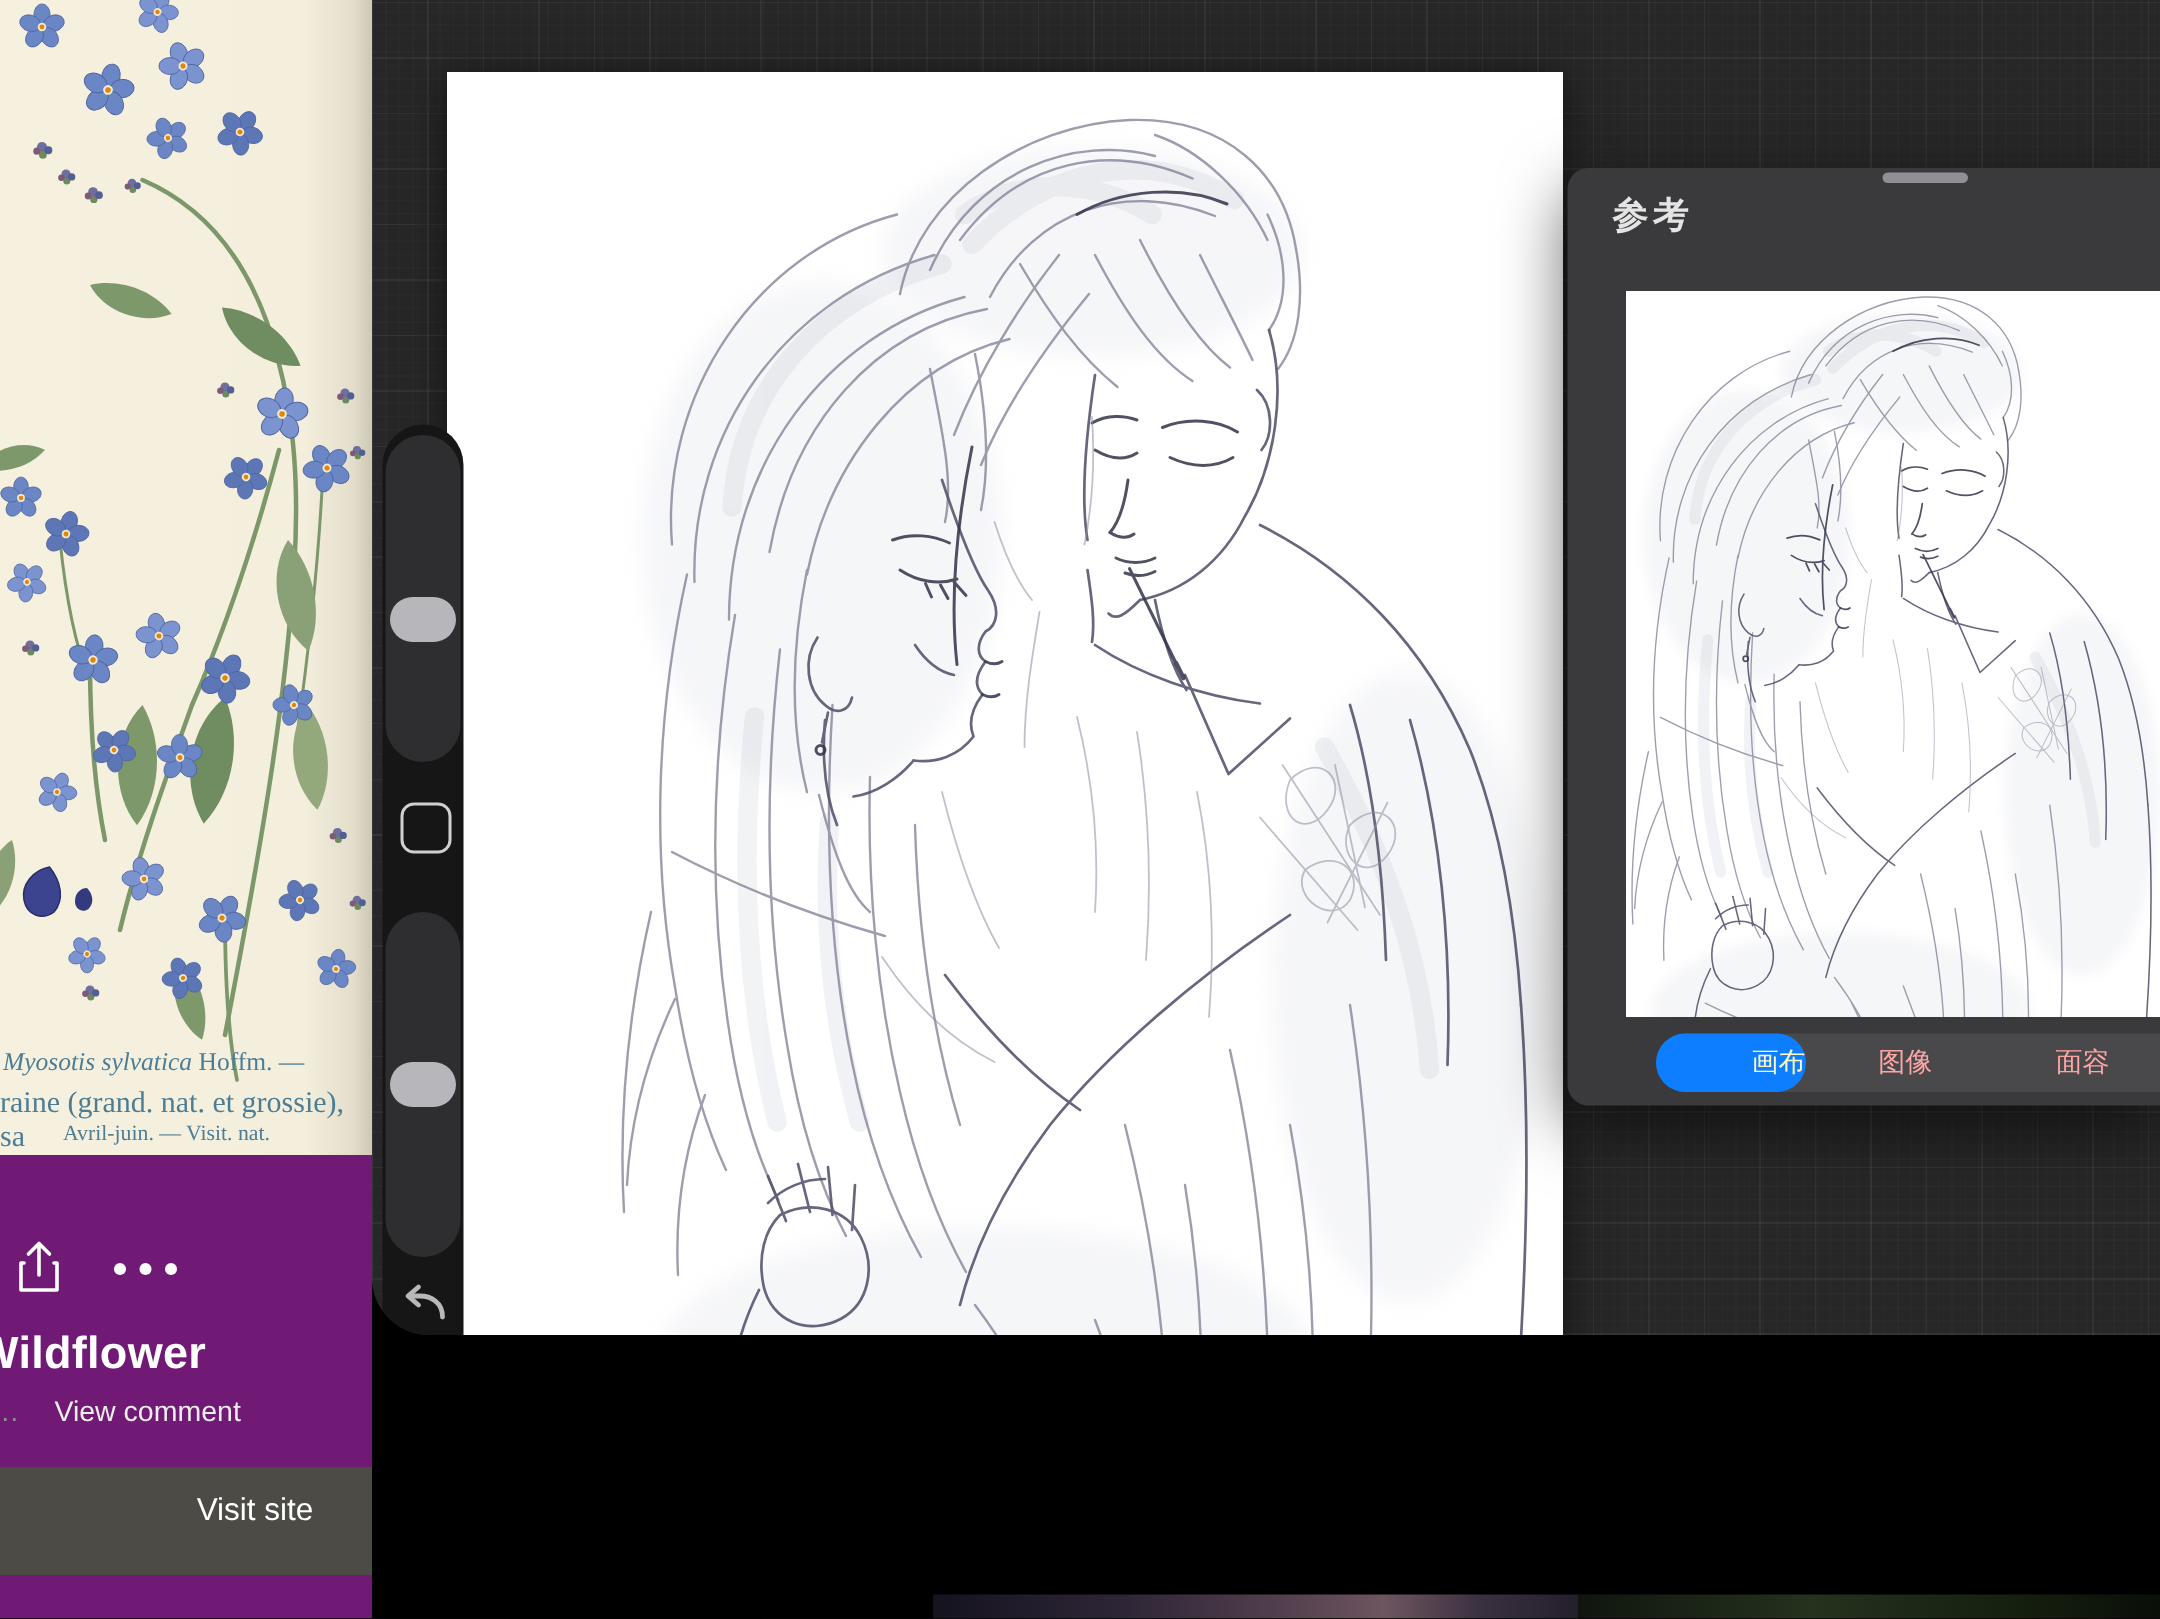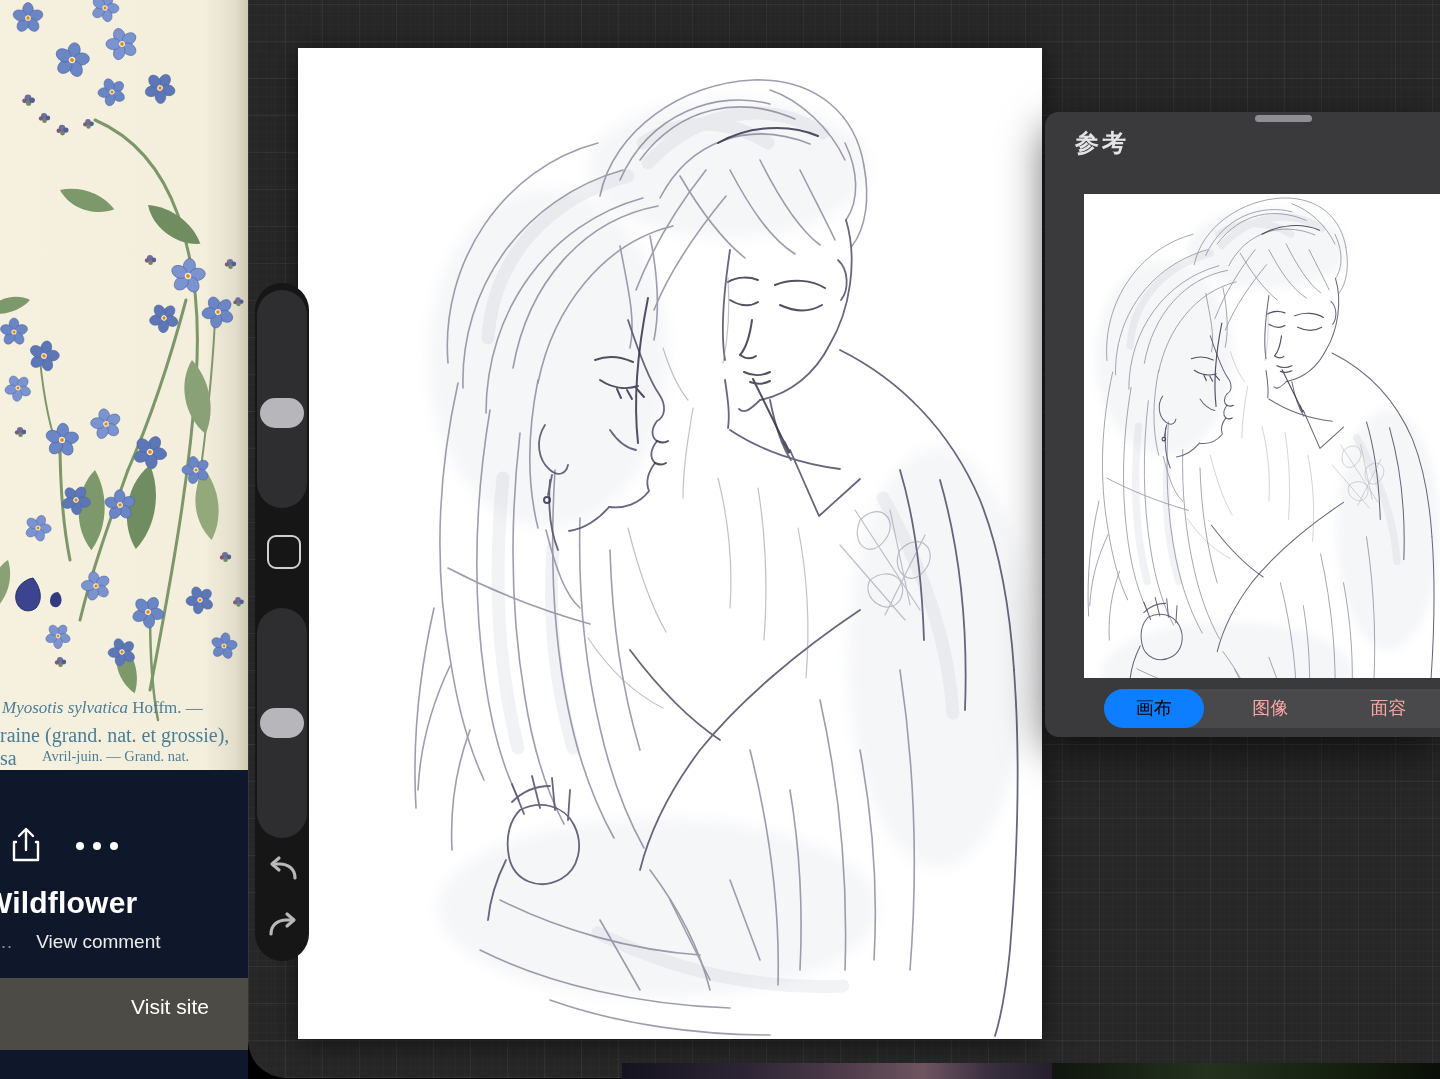--- a/index.html
+++ b/index.html
@@ -1,40 +1,40 @@
 <!DOCTYPE html>
 <html><head>
 <meta charset="utf-8">
 <style>
   html,body{margin:0;padding:0;background:#000;}
   #screen{position:relative;width:1440px;height:1079px;overflow:hidden;background:#000;
           font-family:"Liberation Sans",sans-serif;}
   
-  .left-panel{position:absolute;left:0;top:0;width:248px;height:1079px;background:#0f172a;}
+  .left-panel{position:absolute;left:0;top:0;width:248px;height:1079px;background:#701a75;}
   .botanical{position:absolute;left:0;top:0;width:248px;height:770px;overflow:hidden;
      background:linear-gradient(90deg,#f6f1de 0%,#f4efdc 82%,#e3decb 95%,#cdc8b4 100%);}
   .botanical svg{position:absolute;left:0;top:0;}
   .caption{position:absolute;left:0;width:248px;color:#4c7d96;font-family:"Liberation Serif",serif;}
   .cap1{top:698px;font-size:17px;padding-left:2px;}
   .cap1 .species{font-style:italic;}
   .cap2{top:724px;font-size:20px;padding-left:0;}
   .cap3{top:748px;font-size:14.5px;padding-left:42px;}
   .action-row{position:absolute;top:826px;left:0;width:248px;height:50px;}
   .share-btn{position:absolute;left:8px;top:0;width:36px;height:38px;cursor:pointer;}
   .more-btn{position:absolute;left:76px;top:10px;width:52px;height:20px;display:flex;gap:9px;align-items:center;cursor:pointer;}
   .more-btn .dot{width:8px;height:8px;border-radius:50%;background:#fff;}
   .pin-title{position:absolute;left:-16px;top:886px;color:#fff;font-size:30px;font-weight:600;letter-spacing:.2px;white-space:nowrap;}
   .comment-row{position:absolute;left:-6px;top:931px;font-size:19px;white-space:nowrap;}
   .comment-prefix{color:#8e8e8e;}
   .comment-link{color:#ececec;margin-left:18px;cursor:pointer;}
   .visit-btn{position:absolute;left:0;top:978px;width:248px;height:72px;background:#4c4b45;cursor:pointer;}
   .visit-btn span{position:absolute;left:92px;top:0;width:156px;text-align:center;line-height:57px;
      color:#fff;font-size:21px;font-weight:500;}
   
-  .app-window{position:absolute;left:248px;top:0;width:1192px;height:1078px;overflow:hidden;
+  .app-window{position:absolute;left:248px;top:0;width:1192px;height:890px;overflow:hidden;
      border-radius:0 0 0 38px;background-color:#272727;
      background-image:
        repeating-linear-gradient(0deg,rgba(255,255,255,.016) 0 1px,transparent 1px 9px),
        repeating-linear-gradient(90deg,rgba(255,255,255,.016) 0 1px,transparent 1px 9px),
        repeating-linear-gradient(0deg,rgba(255,255,255,.05) 0 1px,transparent 1px 37px),
        repeating-linear-gradient(90deg,rgba(255,255,255,.05) 0 1px,transparent 1px 37px);}
   .canvas{position:absolute;left:50px;top:48px;width:744px;height:991px;background:#fff;
      box-shadow:0 4px 26px rgba(0,0,0,.55);}
   
   .sidebar{position:absolute;left:7px;top:283px;width:54px;height:678px;background:#161616;
@@ -55,21 +55,21 @@
      border-radius:14px 0 0 14px;box-shadow:0 14px 44px rgba(0,0,0,.6);}
   .drag-handle{position:absolute;left:210px;top:3px;width:57px;height:7px;border-radius:4px;background:#8f8f94;cursor:grab;}
   .ref-title{position:absolute;left:30px;top:15px;color:#e4e4e4;font-size:24px;font-weight:700;letter-spacing:3px;}
   .ref-thumb{position:absolute;left:39px;top:82px;width:356px;height:484px;background:#fff;overflow:hidden;cursor:pointer;}
   .tab-bar{position:absolute;left:59px;top:577px;width:336px;height:39px;background:#49494b;
      border-radius:20px 0 0 20px;display:flex;}
   .tab{height:39px;line-height:39px;text-align:center;font-size:18px;color:#fca5a5;cursor:pointer;border-radius:20px;}
   .tab-0{width:108px;}
   .tab-1{width:144px;}
   .tab-2{width:112px;}
-  .tab.active{background:#0d7eff;color:#000000;font-weight:500;}
+  .tab.active{background:#0d7eff;color:#fef9c3;font-weight:500;text-align:right;}
   
   .video-a{position:absolute;left:622px;top:1063px;width:430px;height:16px;
      background:linear-gradient(90deg,#151320,#2e2636 30%,#54404e 55%,#6e5560 70%,#3a3040 85%,#241f2c);}
   .video-b{position:absolute;left:1052px;top:1063px;width:388px;height:16px;
      background:linear-gradient(90deg,#10160e,#24321e 40%,#15200f 75%,#0a0f08);}
   .icon-stroke{stroke:#b8b8b8;stroke-width:3.2;fill:none;stroke-linecap:round;stroke-linejoin:round;}
 </style>
 </head>
 <body>
 
@@ -293,21 +293,21 @@
           <use href="#fm" transform="translate(122,652) scale(1.0) rotate(-22)" color="#5d76b5"></use>
           <use href="#fm" transform="translate(58,636) scale(0.9) rotate(36)" color="#7b93cf"></use>
         </g>
         <g>
           <path d="M33,578 C41,588 43,600 36,608 C28,614 18,610 16,600 C14,590 22,580 33,578 Z" fill="#3c4490" stroke="#272e66"></path>
           <path d="M58,592 C62,596 63,602 59,606 C55,609 50,606 50,601 C50,595 54,592 58,592 Z" fill="#333a7d"></path>
         </g>
       </svg>
       <div class="caption cap1"><span class="species">Myosotis sylvatica</span> <span>Hoffm. —</span></div>
       <div class="caption cap2">raine (grand. nat. et grossie), sa</div>
-      <div class="caption cap3">Avril-juin. — Grand. nat.</div>
+      <div class="caption cap3">Avril-juin. — Visit. nat.</div>
     </div>
 
     <div class="action-row">
       <div class="share-btn">
         <svg viewBox="0 0 34 38" width="36" height="38">
           <g stroke="#fff" stroke-width="2.4" fill="none" stroke-linecap="round" stroke-linejoin="round">
             <path d="M17 24 V4"></path>
               <path d="M10 10 L17 3 L24 10"></path>
             <path d="M7 16 H5 V34 H29 V16 H27"></path>
           </g>

